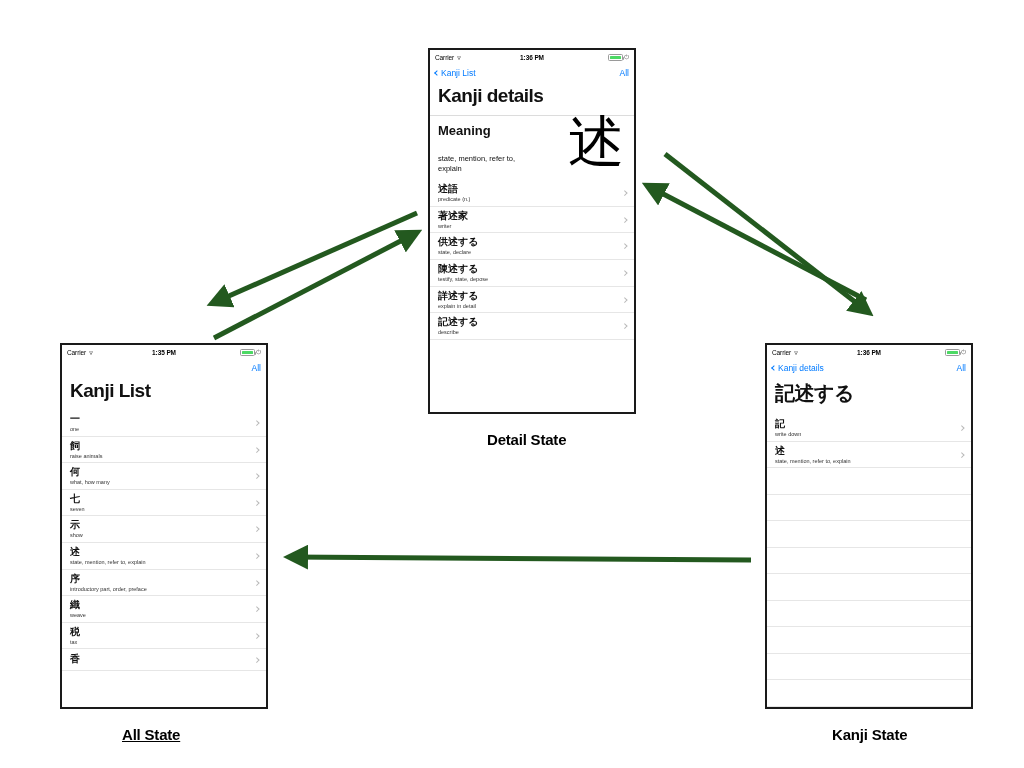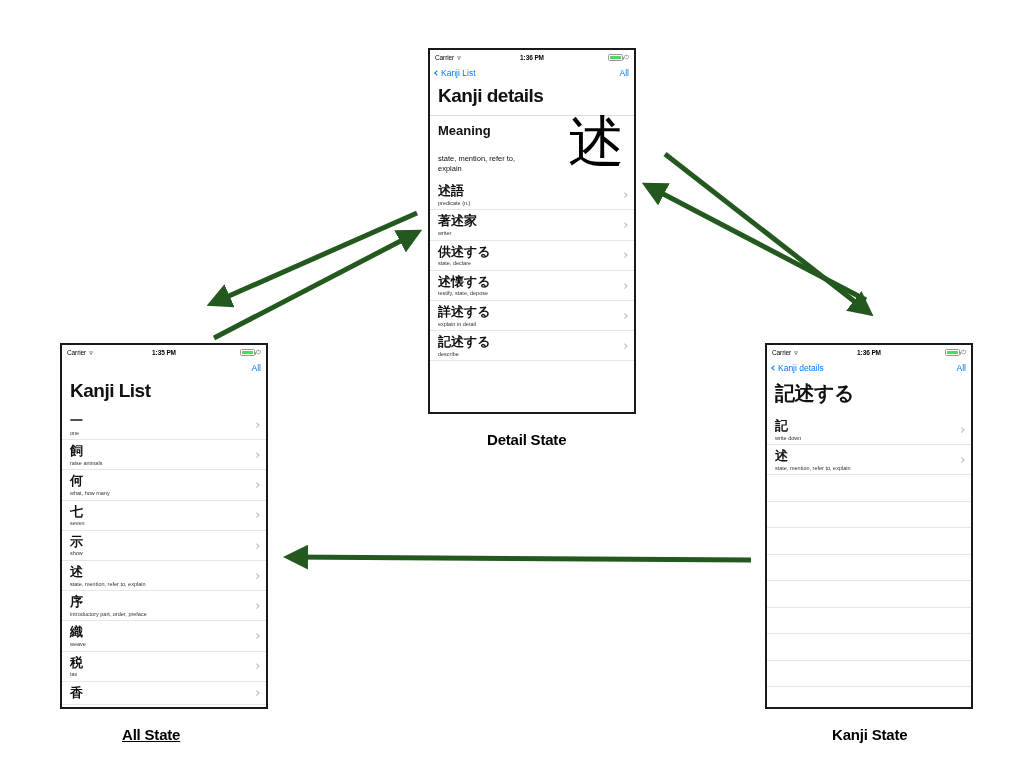--- a/index.html
+++ b/index.html
@@ -111,21 +111,21 @@
   
   .row {
     display: flex; align-items: center;
     padding: 3px 8px 3px 8px;
     border-bottom: 1px solid #e6e6e6;
     background: #fff;
     min-height: 22px;
     cursor: pointer;
   }
   .row-texts { flex: 1; min-width: 0; }
-  .row-title { font-size: 13px; font-weight: bold; color: #111; font-family: "DejaVu Sans", sans-serif; line-height: 1.2; }
+  .row-title { font-size: 10px; font-weight: bold; color: #111; font-family: "DejaVu Sans", sans-serif; line-height: 1.2; }
   .row-sub { font-size: 5.5px; color: #333; margin-top: 1px; line-height: 1.2; }
   .chev-right {
     width: 3.5px; height: 3.5px;
     border-top: 1px solid #b8b8b8; border-right: 1px solid #b8b8b8;
     transform: rotate(45deg); flex: none; margin-left: 4px;
   }
   .row.empty { min-height: 26.5px; }
 
   
   .caption {
@@ -303,21 +303,21 @@
       </div>
       <div class="row">
         <div class="row-texts">
           <div class="row-title">供述する</div>
           <div class="row-sub">state, declare</div>
         </div>
         <span class="chev-right"></span>
       </div>
       <div class="row">
         <div class="row-texts">
-          <div class="row-title">述懐する</div>
+          <div class="row-title">陳述する</div>
           <div class="row-sub">testify, state, depose</div>
         </div>
         <span class="chev-right"></span>
       </div>
       <div class="row">
         <div class="row-texts">
           <div class="row-title">詳述する</div>
           <div class="row-sub">explain in detail</div>
         </div>
         <span class="chev-right"></span>

